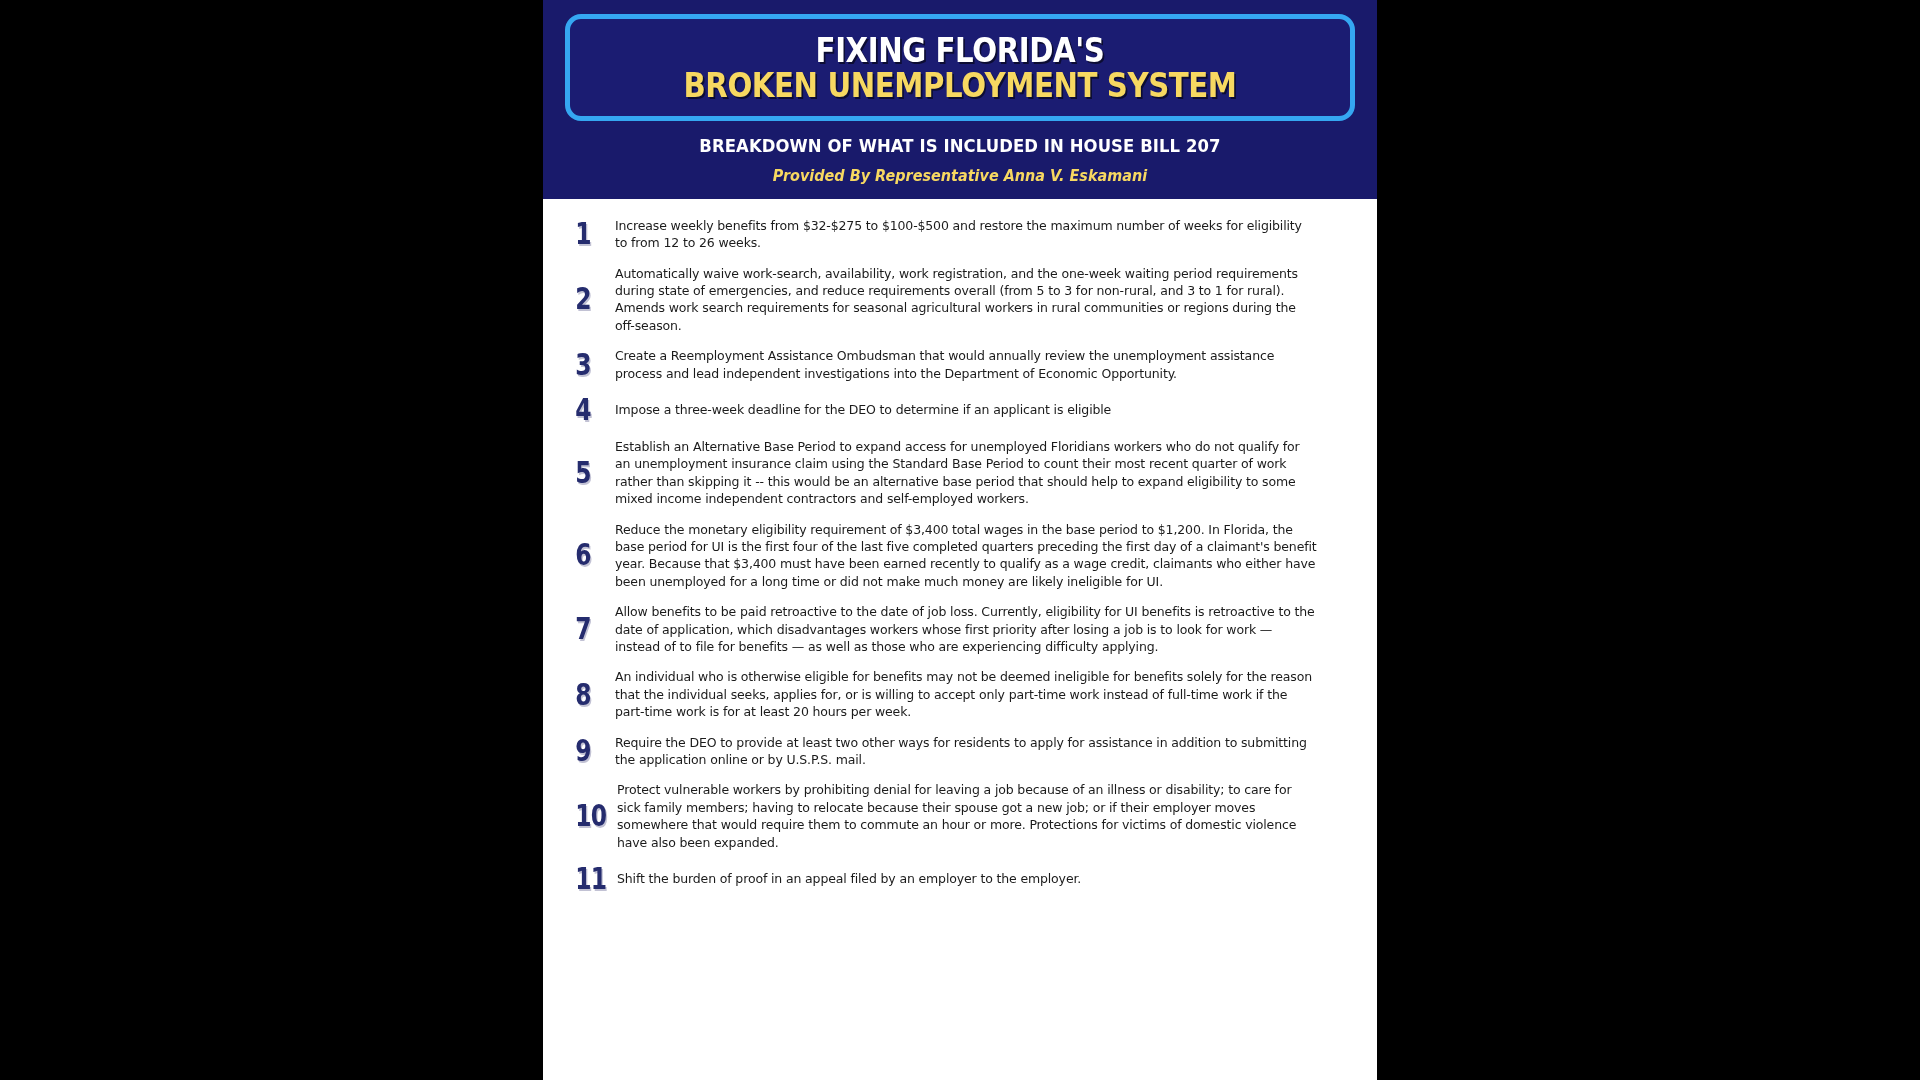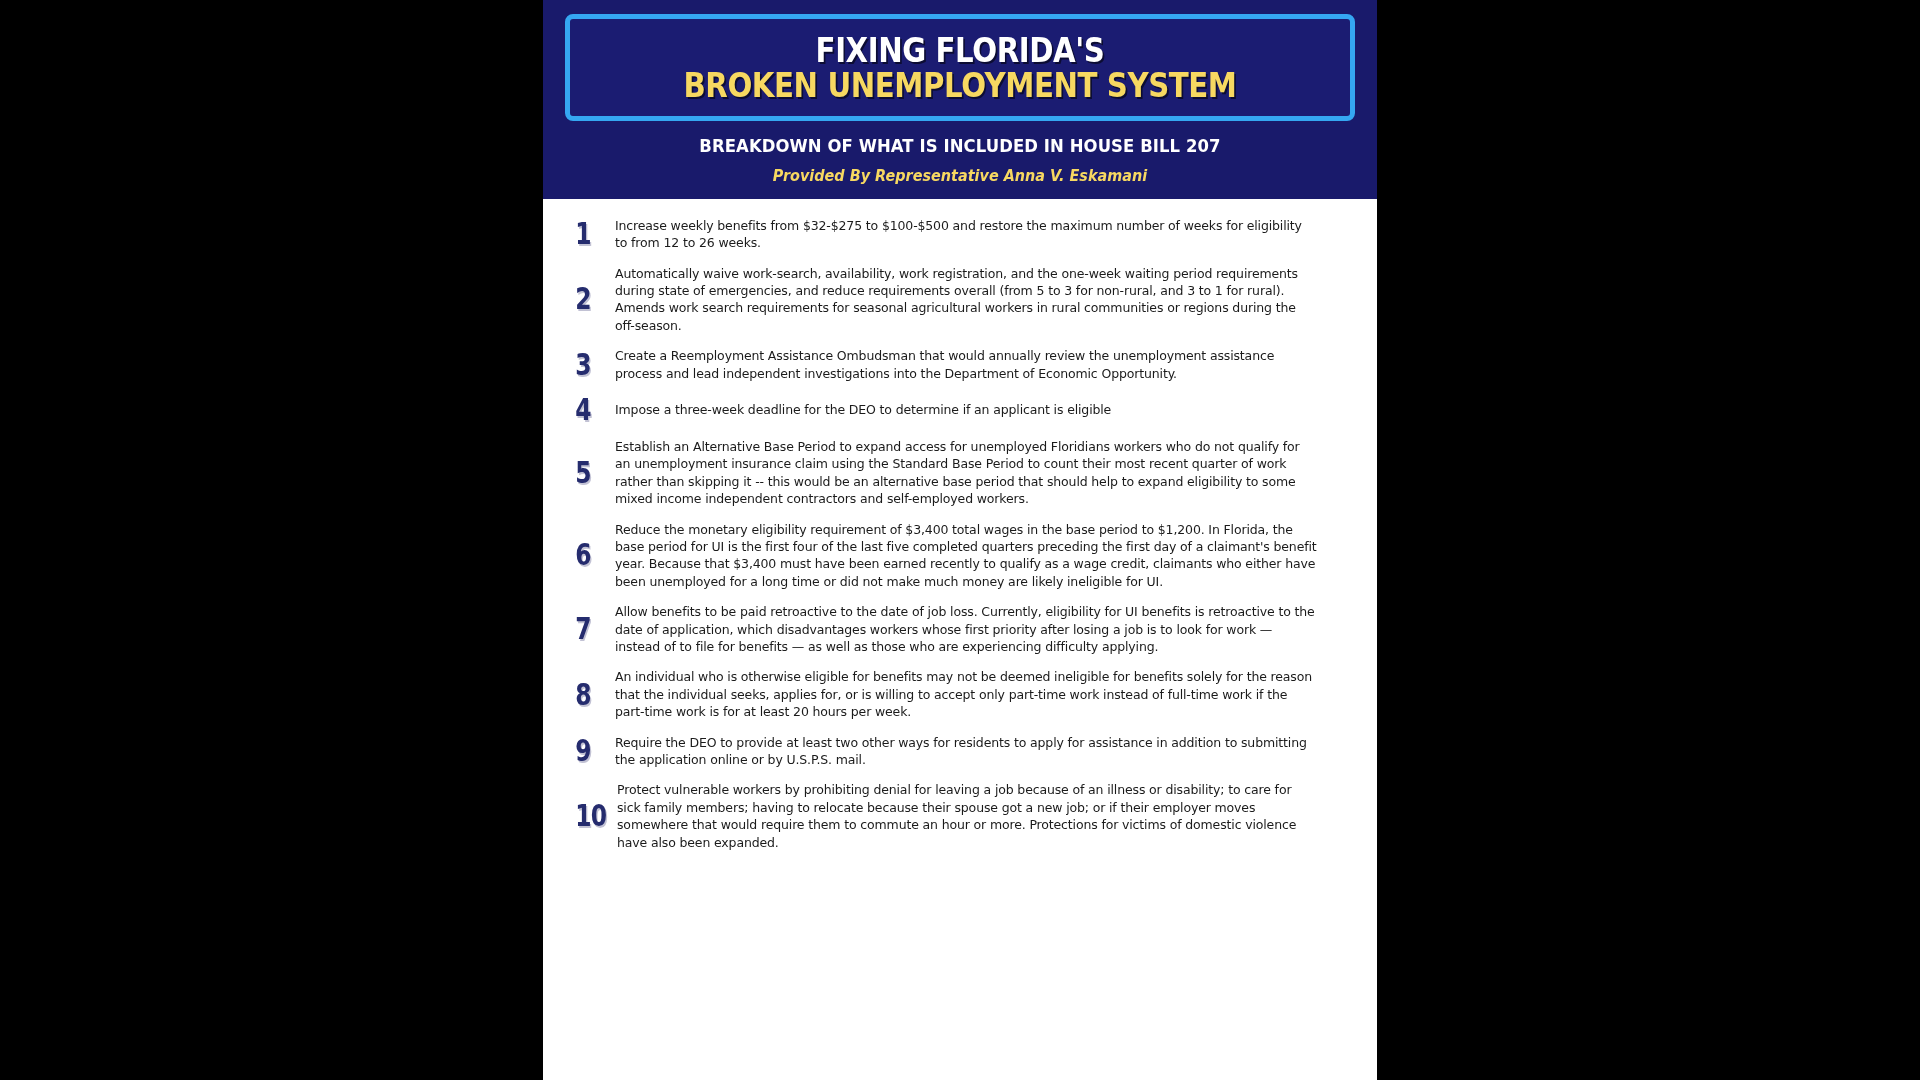--- a/index.html
+++ b/index.html
@@ -25,21 +25,21 @@
   
   .header {
     background: #191a6b;
     padding: 8px 0 14px 0;
     text-align: center;
   }
 
   .title-box {
     margin: 6px 22px 0 22px;
     border: 5px solid #35a7f2;
-    border-radius: 8px;
+    border-radius: 16px;
     padding: 14px 10px 12px 10px;
     background: #1b1c72;
   }
 
   .title-line1 {
     font-family: "DejaVu Sans", sans-serif;
     font-weight: bold;
     font-size: 34px;
     letter-spacing: -0.5px;
     color: #ffffff;
@@ -184,15 +184,19 @@
     <div class="item">
       <div class="item-num">9</div>
       <div class="item-text">Require the DEO to provide at least two other ways for residents to apply for assistance in addition to submitting  the application online or by U.S.P.S. mail.</div>
     </div>
 
     <div class="item">
       <div class="item-num">10</div>
       <div class="item-text">Protect vulnerable workers by prohibiting denial for leaving a job because of an illness or disability; to care for sick family members; having to relocate because their spouse got a new job; or if their employer moves somewhere that would require them to commute an hour or more. Protections for victims of domestic violence have also been expanded.</div>
     </div>
 
+    <div class="item">
+      <div class="item-num">11</div>
+      <div class="item-text">Shift the burden of proof in an appeal filed by an employer to the employer.</div>
+    </div>
 
   </div>
 </div>
 
 </body></html>

